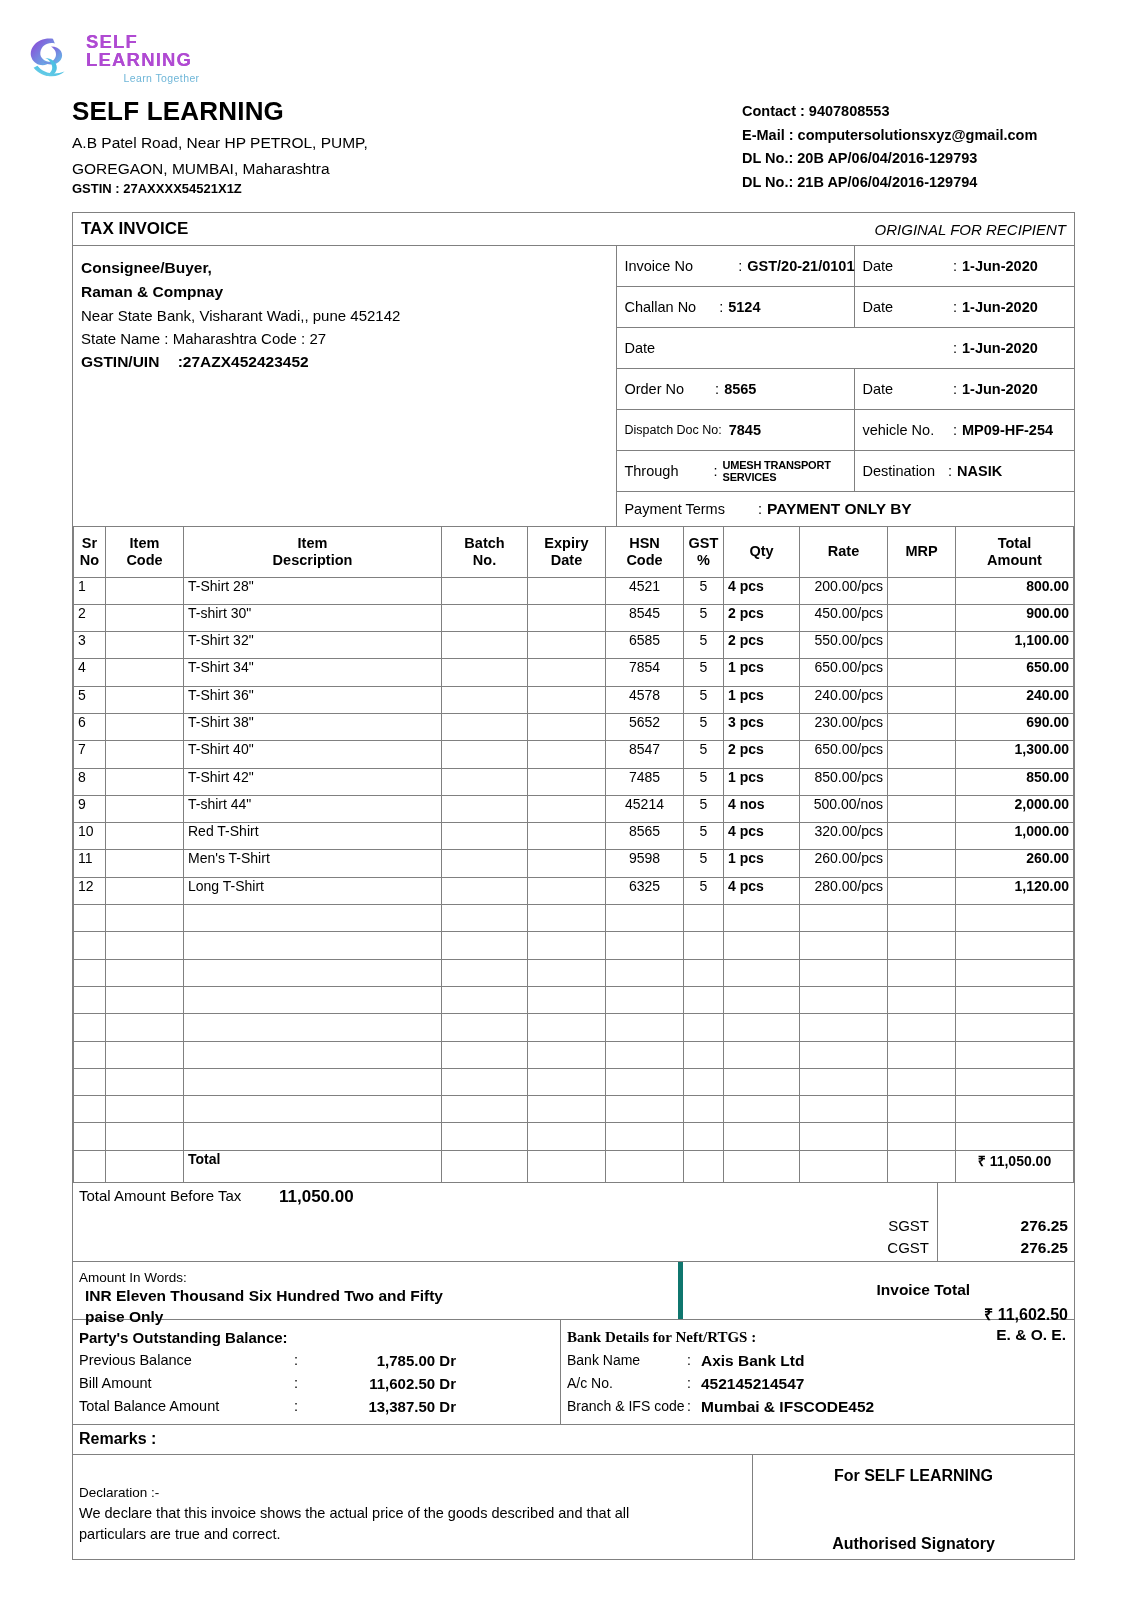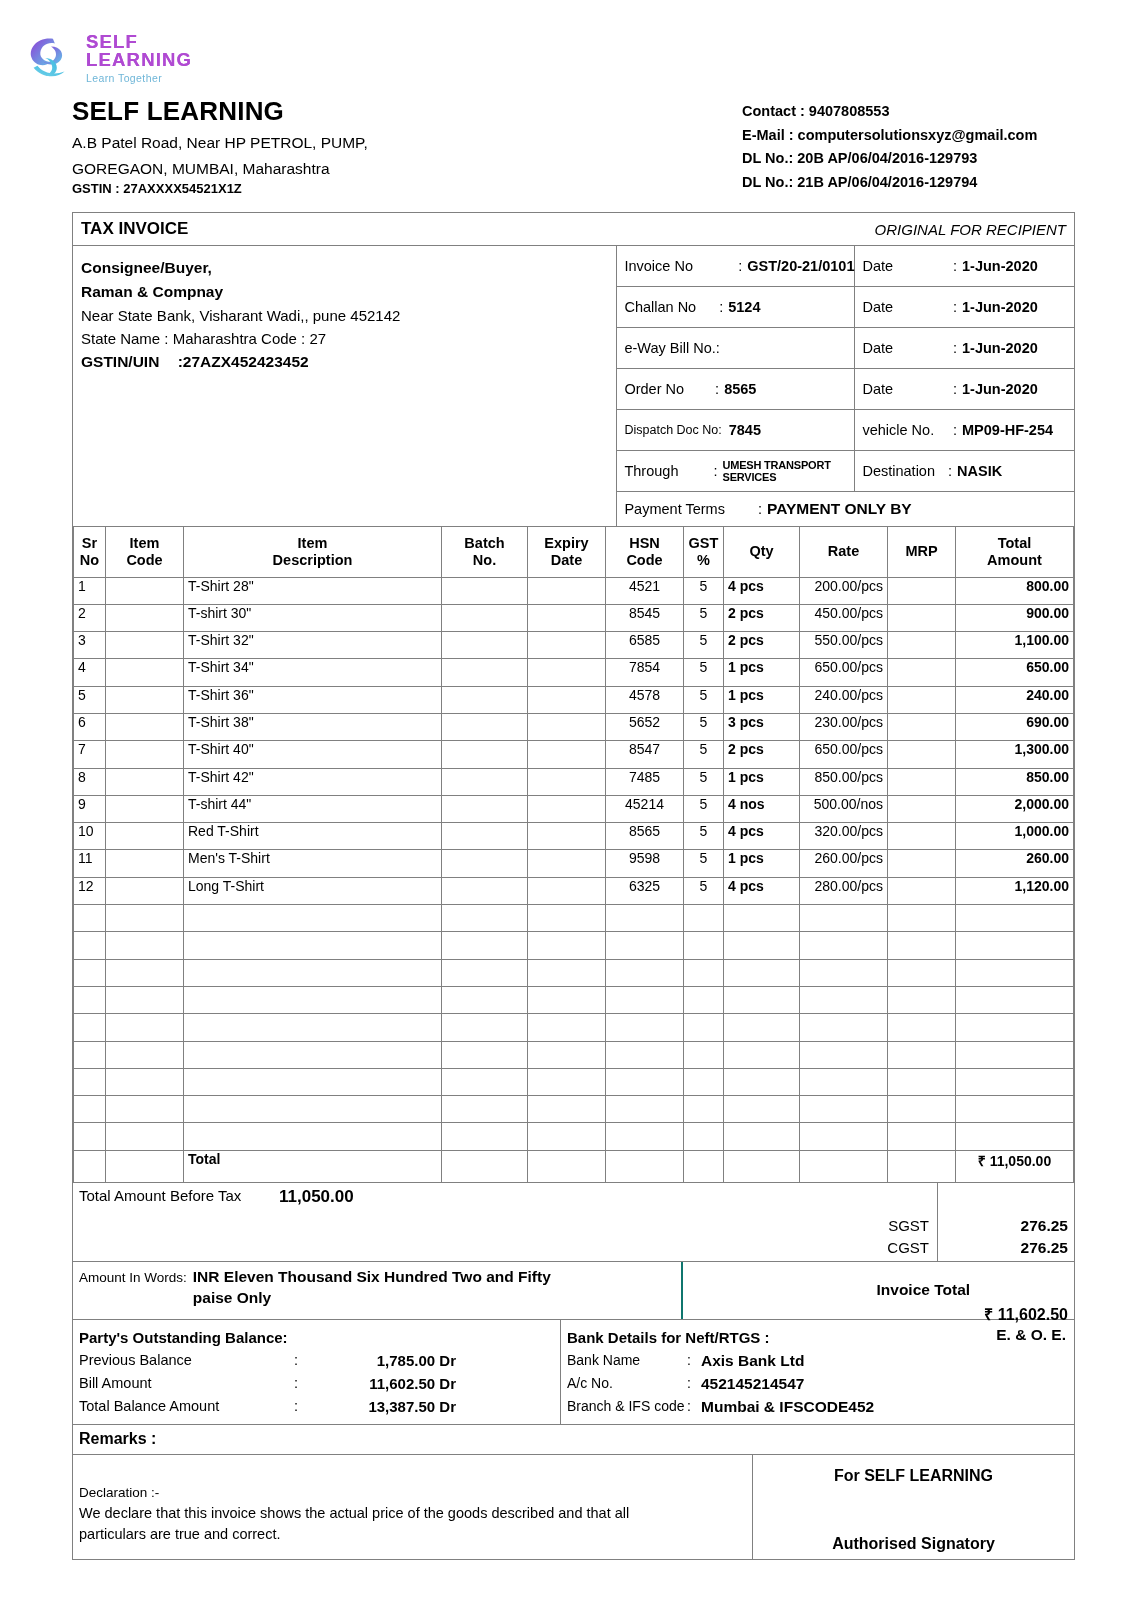--- a/index.html
+++ b/index.html
@@ -26,21 +26,21 @@
   .logo-mark { width: 58px; height: 58px; position: relative; flex: 0 0 58px; }
   .logo-text-wrap { margin-left: 6px; line-height: 1; }
   .logo-title {
     font-size: 18.5px; font-weight: bold; letter-spacing: 1.2px;
     background: linear-gradient(90deg, #9b3fd4 0%, #b34fd8 40%, #c45fd8 100%);
     -webkit-background-clip: text; background-clip: text;
     color: #b04ad2;
   }
   .logo-sub {
     font-size: 10.5px; color: #6fb6d8; letter-spacing: 0.4px;
-    margin-top: 3px; text-align: left;
+    margin-top: 3px; text-align: center;
   }
 
   
   .company-block { position: absolute; left: 72px; top: 96px; width: 620px; }
   .company-name { font-size: 26px; font-weight: bold; letter-spacing: 0.2px; }
   .company-addr { font-size: 15.5px; line-height: 20px; margin-top: 6px; }
   .company-gstin { font-size: 13px; font-weight: bold; line-height: 20px; }
 
   .contact-block { position: absolute; left: 742px; top: 100px; width: 380px; }
   .contact-line { font-size: 14.5px; font-weight: bold; line-height: 23.5px; white-space: nowrap; }
@@ -131,37 +131,37 @@
   .tab-line { font-size: 15px; display: flex; }
   .tab-line .tl-lbl { width: 200px; }
   .tab-line .tl-val { font-weight: bold; font-size: 17px; }
   .sgst-rows { position: absolute; right: 8px; bottom: 2px; text-align: right; }
   .sgst-rows div { font-size: 15px; line-height: 22px; }
   .taxright { width: 136px; display: flex; flex-direction: column; justify-content: flex-end; align-items: flex-end; padding: 0 6px 2px 0; }
   .taxright div { font-size: 15.5px; font-weight: bold; line-height: 22px; }
 
   
   .wordsec { display: flex; border-bottom: 1px solid #808080; height: 58px; }
-  .wordleft { width: 610px; border-right: 2px solid #0f766e; padding: 4px 0 0 6px; display: flex; }
+  .wordleft { width: 610px; border-right: 5px solid #0f766e; padding: 4px 0 0 6px; display: flex; flex-direction: column; }
   .wl-lbl { font-size: 13.5px; padding-top: 4px; white-space: nowrap; }
   .wl-val { font-size: 15.5px; font-weight: bold; line-height: 21px; padding-left: 6px; }
   .wordright { flex: 1; display: flex; align-items: center; justify-content: flex-end; padding-right: 6px; }
   .wr-lbl { font-size: 15.5px; font-weight: bold; }
   .wr-val { font-size: 16px; font-weight: bold; margin-left: 14px; margin-top: 48px; }
 
   
   .bankrow { display: flex; border-bottom: 1px solid #808080; }
   .partybox { width: 488px; border-right: 1px solid #808080; padding: 6px 0 6px 6px; }
   .pb-title { font-size: 15px; font-weight: bold; line-height: 23px; }
   .pb-line { display: flex; font-size: 14.5px; line-height: 23px; }
   .pb-line .k { width: 215px; }
   .pb-line .c { width: 22px; }
   .pb-line .v { font-weight: bold; font-size: 15px; width: 140px; text-align: right; }
   .bankbox { flex: 1; padding: 6px 0 6px 6px; position: relative; }
-  .bb-title { font-size: 15px; font-weight: bold; line-height: 23px; }
+  .bb-title { font-size: 15px; font-weight: bold; line-height: 23px; font-family: Liberation Serif, serif; }
   .bb-line { display: flex; font-size: 14px; line-height: 23px; }
   .bb-line .k { width: 120px; }
   .bb-line .c { width: 14px; }
   .bb-line .v { font-weight: bold; font-size: 15.5px; }
   .eoe { position: absolute; right: 8px; top: 6px; font-size: 15.5px; font-weight: bold; }
 
   
   .remarks { border-bottom: 1px solid #808080; height: 30px; display: flex; align-items: center; padding-left: 6px; }
   .remarks span { font-size: 16px; font-weight: bold; }
 
@@ -257,24 +257,20 @@
           <span class="val">5124</span>
         </div>
         <div class="dcell-r">
           <span class="lab">Date</span>
           <span class="colon spacer-l">:</span>
           <span class="val" style="width:112px">1-Jun-2020</span>
         </div>
       </div>
 
       <div class="drow">
-        <div class="dcell-l">
-          <span class="lab">e-Way Bill No.:</span>
-          <span class="val"></span>
-        </div>
         <div class="dcell-r">
           <span class="lab">Date</span>
           <span class="colon spacer-l">:</span>
           <span class="val" style="width:112px">1-Jun-2020</span>
         </div>
       </div>
 
       <div class="drow">
         <div class="dcell-l">
           <span class="lab">Order No</span>

